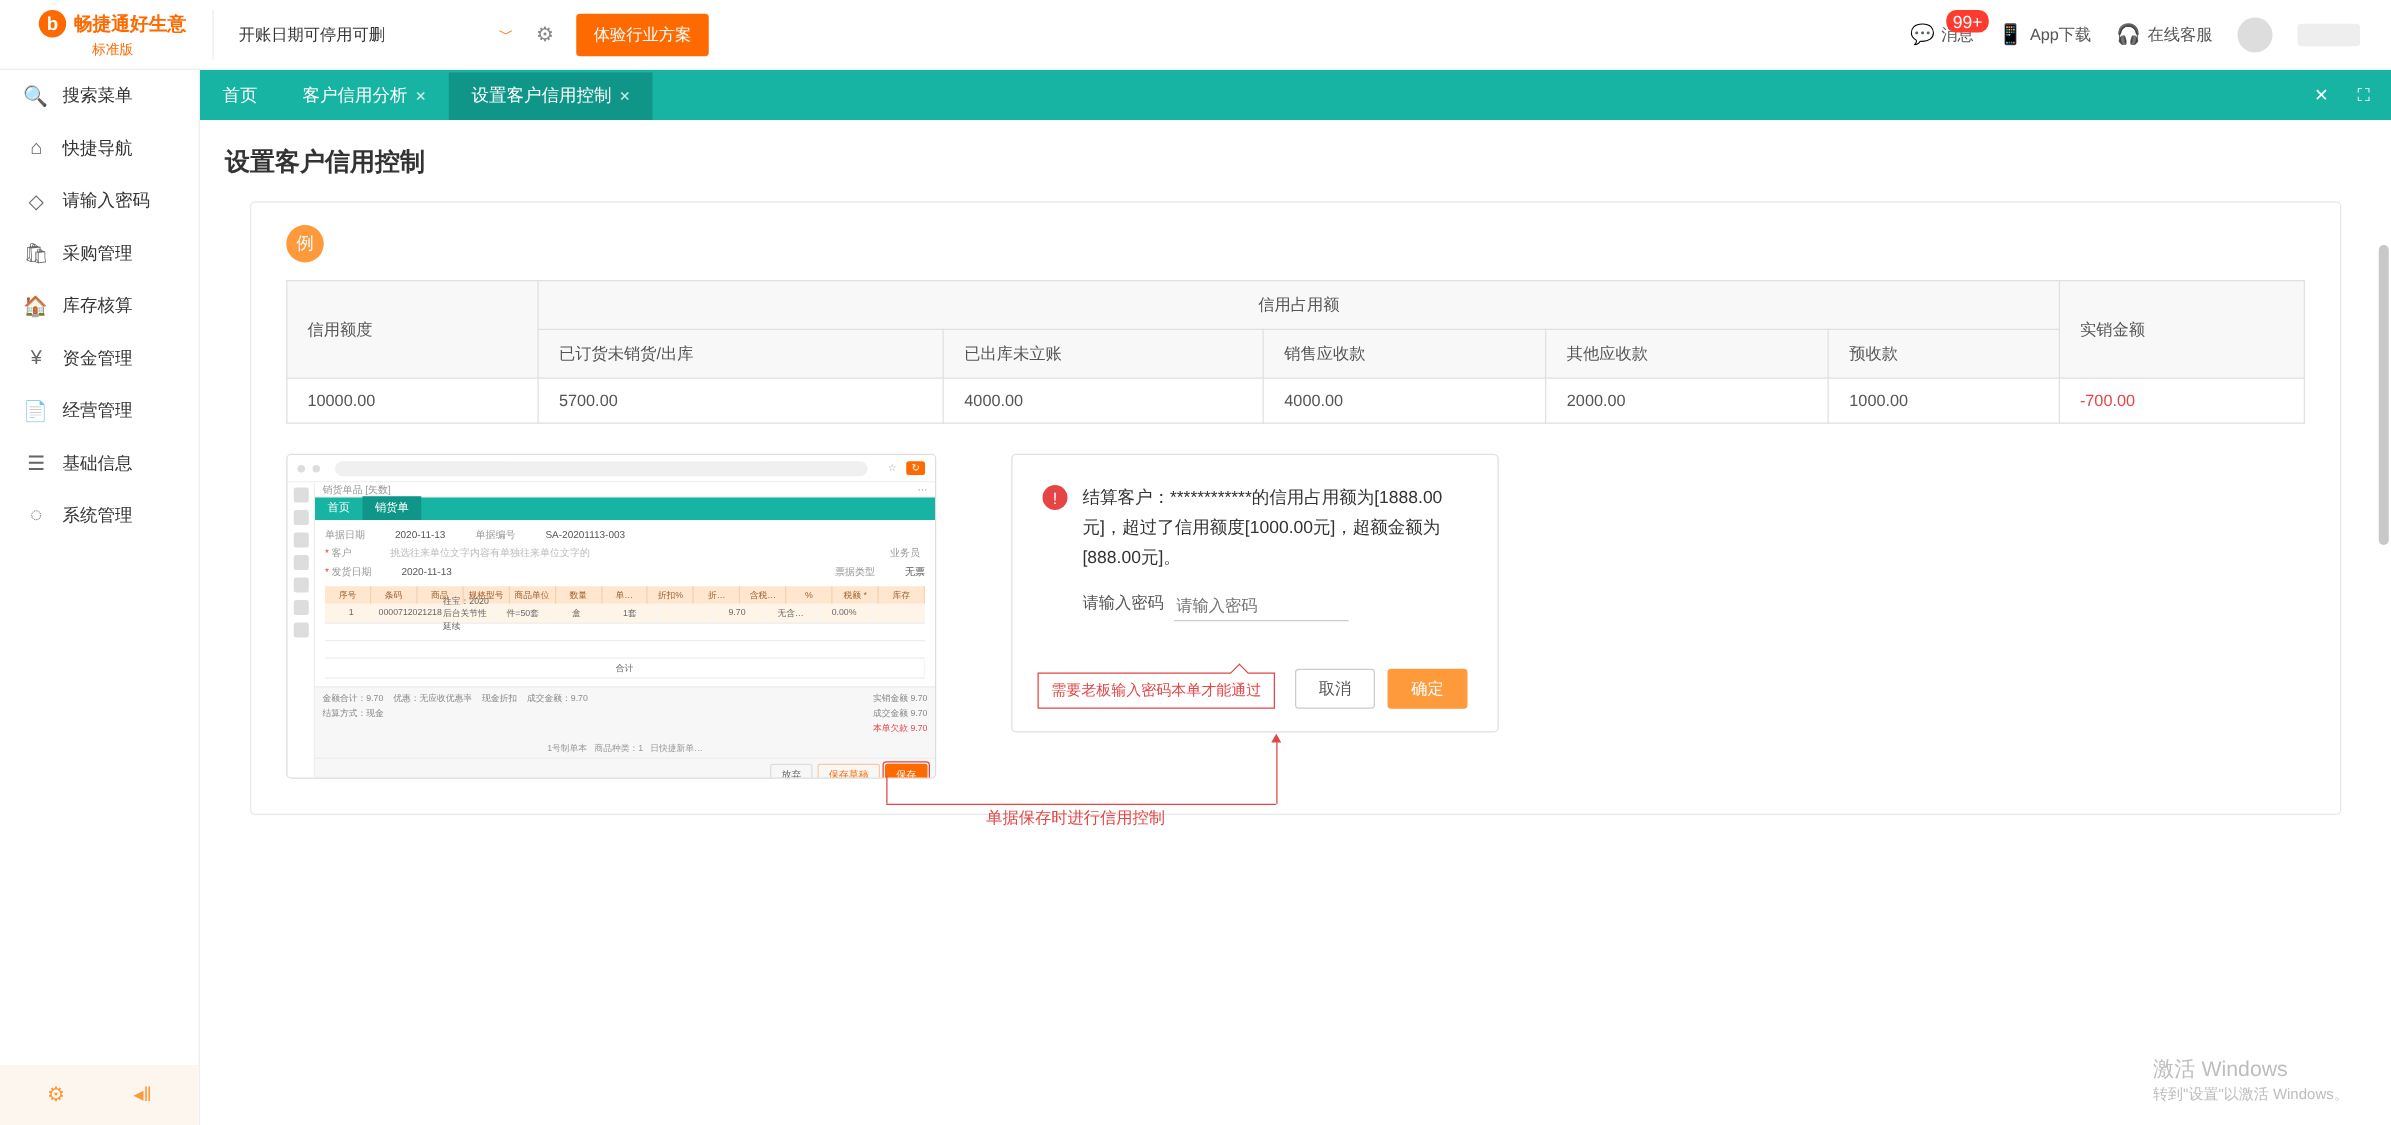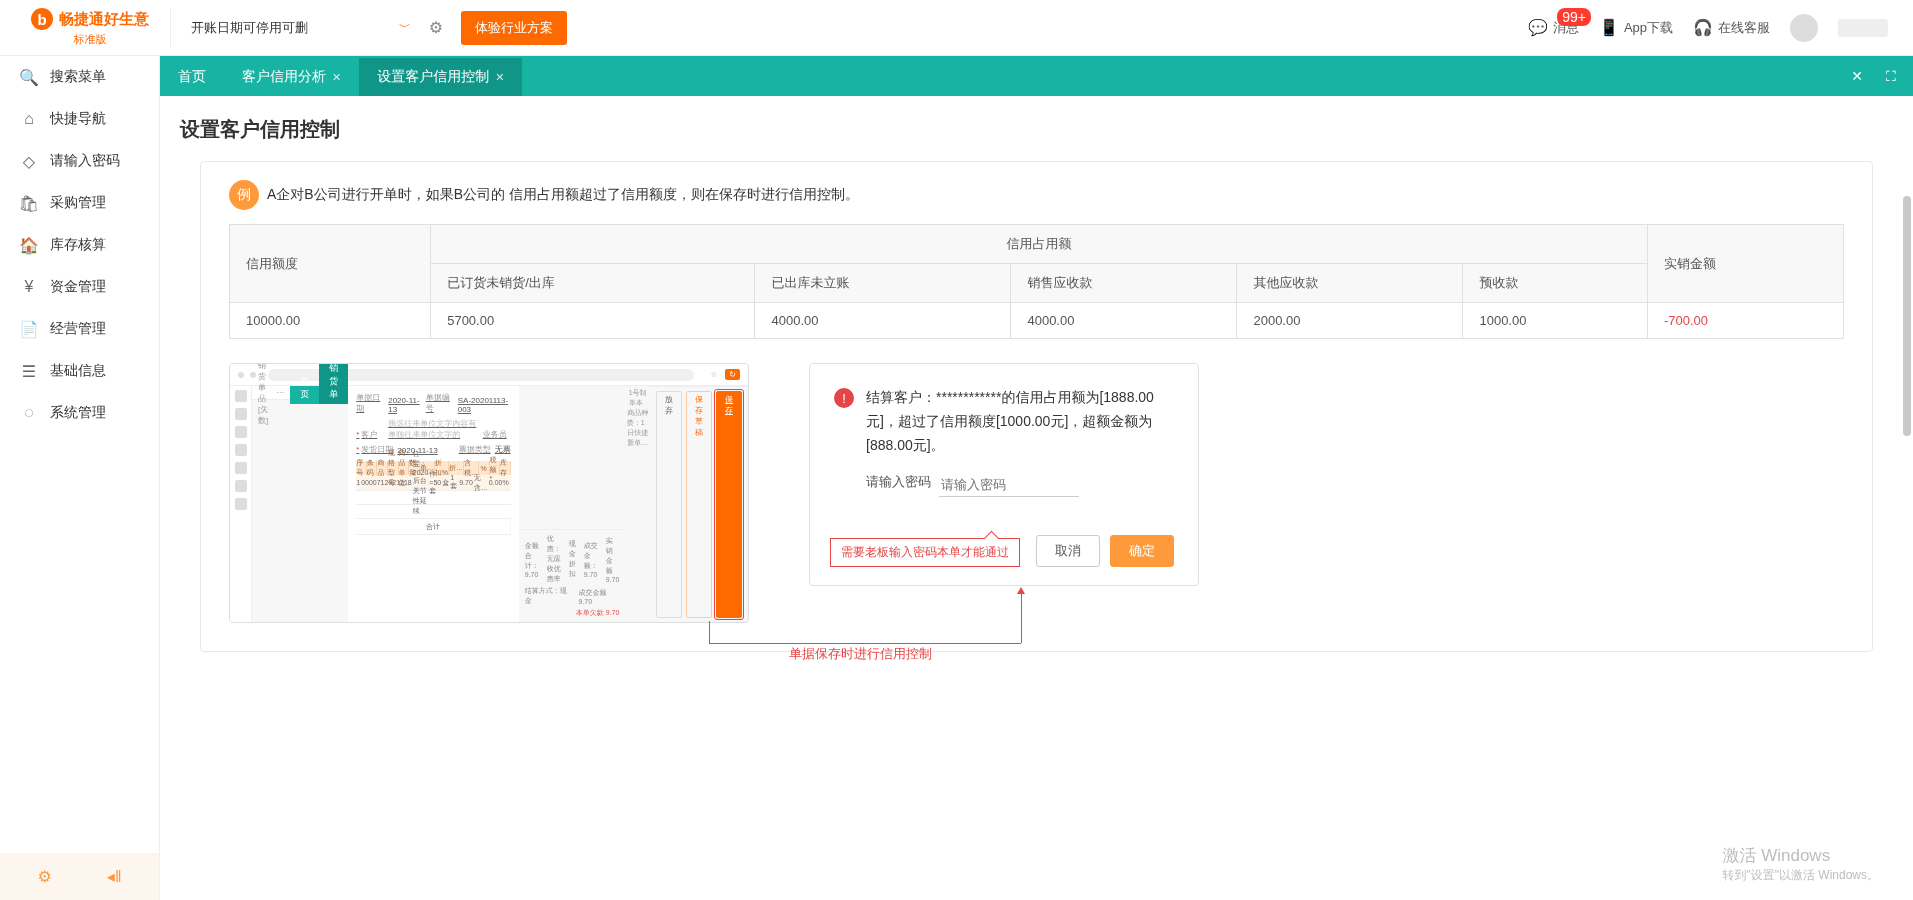--- a/index.html
+++ b/index.html
@@ -58,28 +58,28 @@
 .shot-frame { width: 520px; height: 260px; border: 1px solid #ddd; border-radius: 4px; background: #f7f7f7; position: relative; overflow: hidden; }
 .shot-head { height: 22px; background: #fff; border-bottom: 1px solid #eee; display:flex; align-items:center; padding:0 8px; font-size:9px; color:#aaa; gap:6px; }
 .shot-head .dot { width:6px;height:6px;border-radius:50%; background:#ddd; }
 .shot-head-url { flex:1; height:12px; background:#f0f0f0; border-radius:6px; margin:0 6px; }
 .shot-head-right { display:flex; gap:4px; }
 .shot-head-right .b { padding:1px 4px; font-size:8px; color:#aaa; }
 .shot-head-right .refresh { color:#fff; background:#ff6a00; border-radius:2px; }
 .shot-inner { display:flex; height: calc(100% - 22px); }
 .shot-side { width:22px; background:#fff; border-right:1px solid #eee; display:flex; flex-direction:column; align-items:center; padding-top:4px; gap:6px; }
 .shot-side .ssi { width:12px; height:12px; background:#ddd; border-radius:2px; }
-.shot-main { flex:1; display:flex; flex-direction:row; }
+.shot-main { flex:1; display:flex; flex-direction:column; }
 .shot-topstrip { height:14px; background:#fff; border-bottom:1px solid #eee; display:flex; align-items:center; padding:0 6px; font-size:8px; color:#999; gap:8px; }
 .shot-topstrip .r { margin-left:auto; display:flex; gap:6px; }
 .shot-tabs { height:18px; background:#17b3a3; display:flex; align-items:flex-end; }
 .shot-tab { padding:3px 10px; font-size:9px; color:#fff; }
 .shot-tab.active { background:#0f9688; }
 .shot-body { flex:1; background:#fff; padding:6px 8px; font-size:9px; color:#666; }
-.shot-body .row { display:flex; gap:4px; margin-bottom:4px; align-items:flex-end;text-decoration:underline; }
+.shot-body .row { display:flex; gap:24px; margin-bottom:4px; align-items:center; }
 .shot-body .lbl { color:#999; font-size:8px; min-width:28px; }
 .shot-body .val { color:#555; font-size:8px; }
 .shot-body .req::before { content:"*"; color:#e64545; margin-right:2px; }
 .shot-grid { margin-top:6px; }
 .shot-grid .ghead { display:flex; background:#ffe7cf; height:14px; }
 .shot-grid .ghead .c { flex:1; border-right:1px solid #f3d2b0; font-size:7px; display:flex;align-items:center;justify-content:center; color:#a06030; }
 .shot-grid .grow { display:flex; height:16px; border-bottom:1px solid #eee; }
 .shot-grid .grow .c { flex:1; border-right:1px solid #f5f5f5; font-size:7px; display:flex;align-items:center;justify-content:center; }
 .shot-grid .grow.sel { background:#fff4e8; }
 .shot-grid .grow.empty { height:14px; }
@@ -218,21 +218,20 @@
         <div class="tb-btn">⛶</div>
       </div>
     </div>
 
     <div class="content">
       <h1 class="page-title">设置客户信用控制</h1>
 
       <div class="help-card">
         <div class="ex-line1">
           <span class="example-badge">例</span>
-          <span>A企对B公司进行开单时，如果B公司的 信用占用额超过了信用额度，则在保存时进行信用控制。</span>
         </div>
 
         <table class="cred-table">
           <tbody>
               <tr>
             <th rowspan="2">信用额度</th>
             <th colspan="5" style="text-align:center">信用占用额</th>
             <th rowspan="2">实销金额</th>
           </tr>
           <tr>

